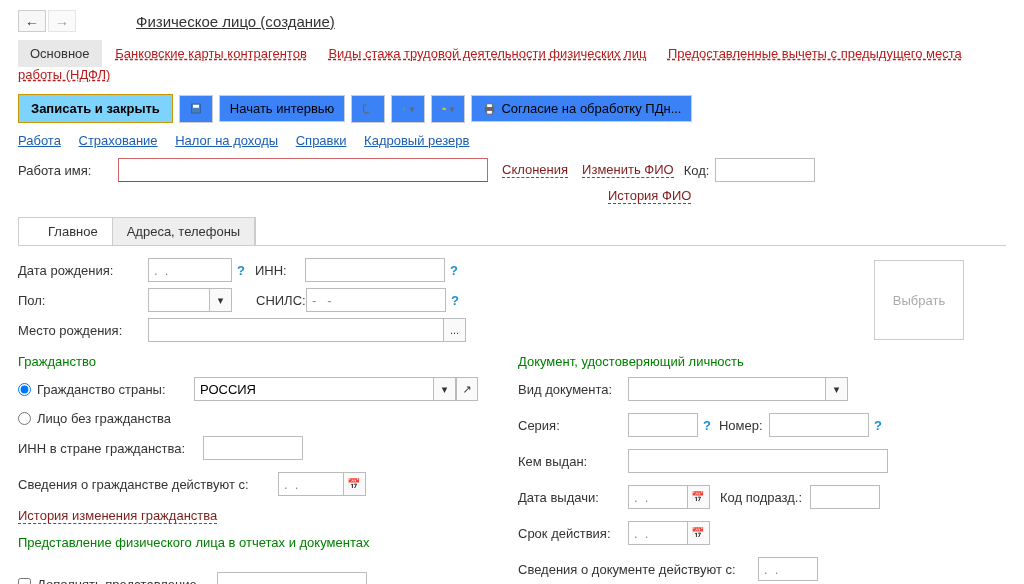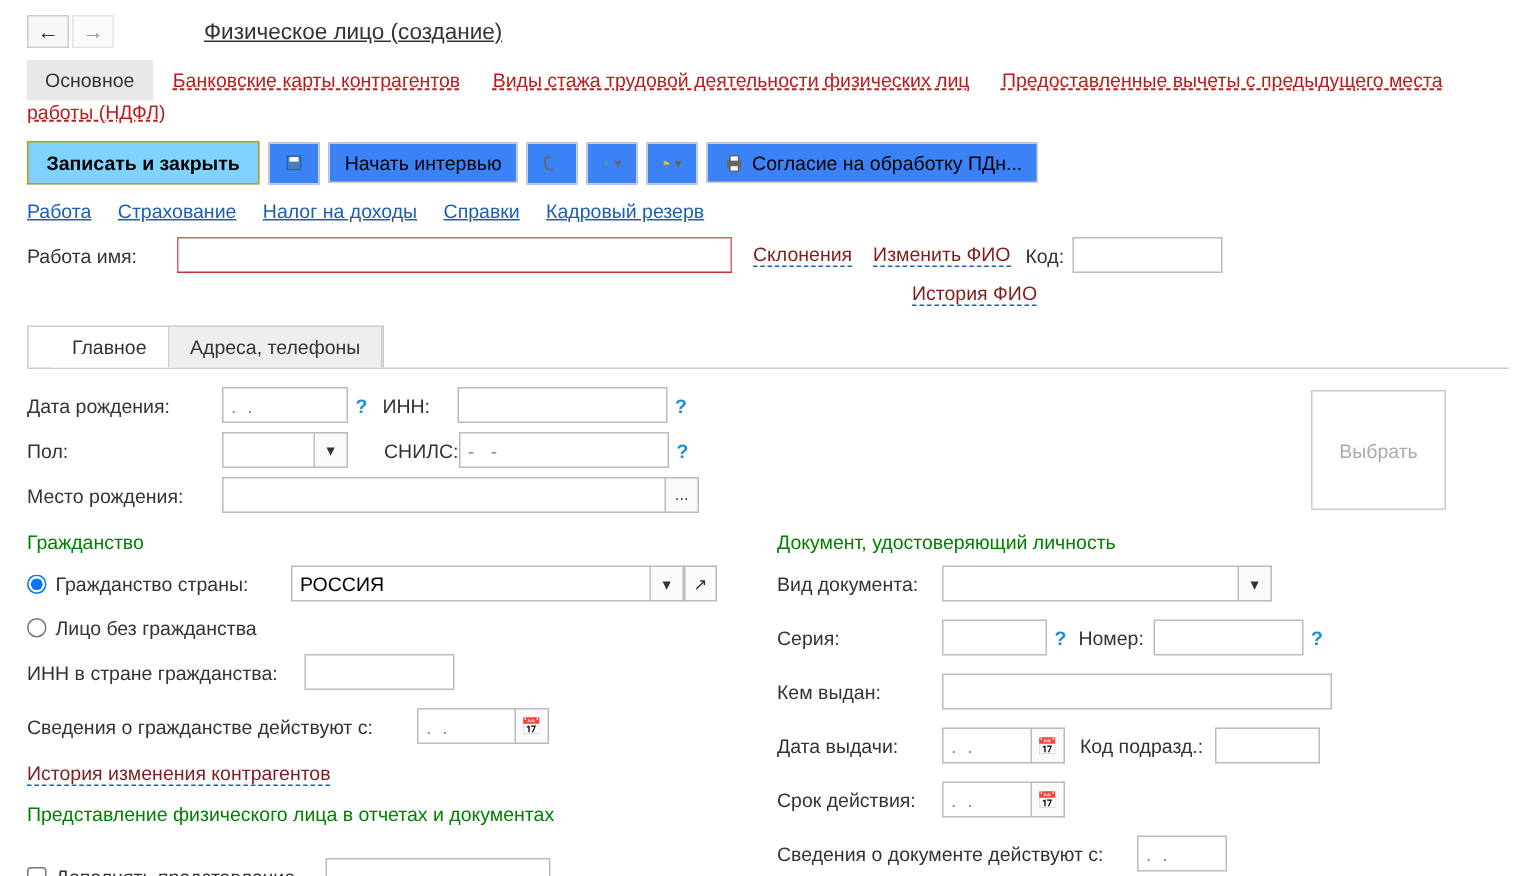--- a/index.html
+++ b/index.html
@@ -170,21 +170,21 @@
         <span class="lbl" style="width:185px">ИНН в стране гражданства:</span>
         <input class="input" style="width: 100px;" value="">
       </div>
       <div class="form-row">
         <span class="lbl" style="width:260px">Сведения о гражданстве действуют с:</span>
         <div class="input-group">
             <input class="input placeholder" style="width: 66px;" value=".  .">
             <div class="input-btn">📅</div>
           </div>
       </div>
-      <div><a class="link2">История изменения контрагентов</a></div>
+      <div><a class="link2">История изменения гражданства</a></div>
       <div class="section-title">Представление физического лица в отчетах и документах</div>
       <div class="form-row" style="margin-top:14px">
         <input type="checkbox" style="">
         <span style="width:6px"></span>
         <span class="lbl" style="width:180px">Дополнять представление</span>
         <input class="input" style="width: 150px;" value="">
       </div>
     </div>
 
     <div class="col-r" style="width:450px">

